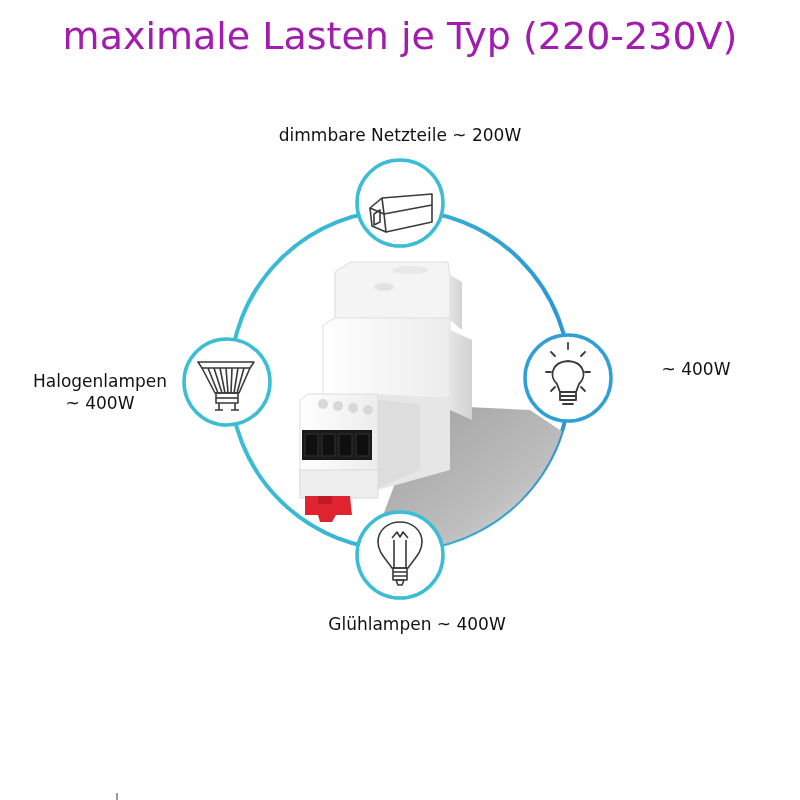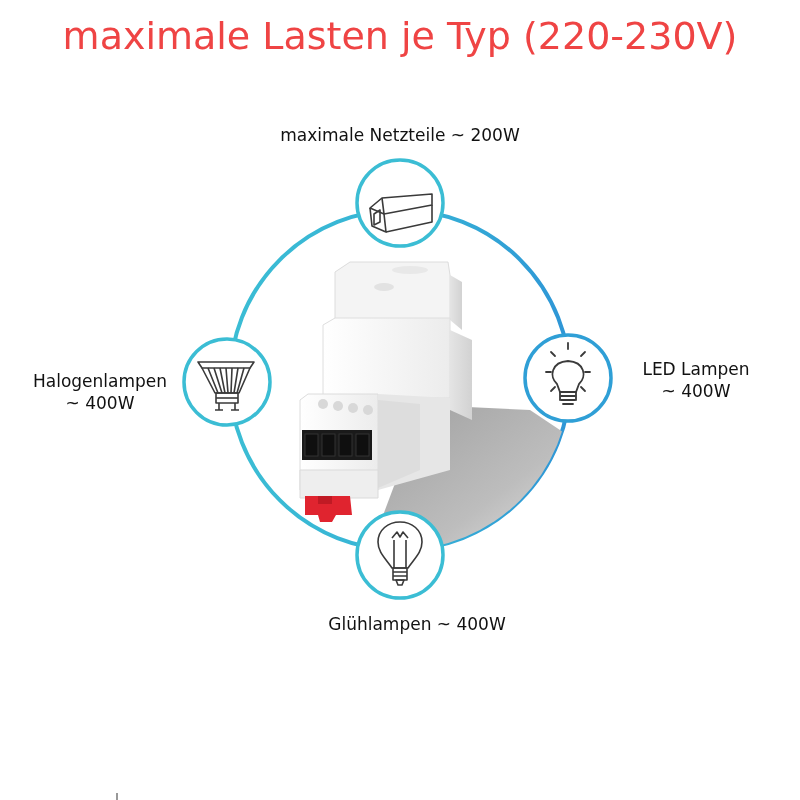--- a/index.html
+++ b/index.html
@@ -1,19 +1,19 @@
 <!DOCTYPE html>
 <html><head>
   <meta charset="utf-8">
   <style>
     html, body { margin: 0; padding: 0; background: #ffffff; }
     body { width: 800px; height: 800px; position: relative; overflow: hidden;
            font-family: "DejaVu Sans", sans-serif; color: #111; }
     .title { position: absolute; left: 0; top: 14px; width: 800px; text-align: center;
-             font-size: 38px; font-weight: normal; letter-spacing: 0px; color: #ef4444;
+             font-size: 38px; font-weight: normal; letter-spacing: 0px; color: #a21caf;
              font-family: "DejaVu Sans", sans-serif; }
     .label { position: absolute; text-align: center; font-size: 17px; line-height: 22px; color: #111; }
     .stage { position: absolute; left: 0; top: 0; width: 800px; height: 800px; }
     .mark { position: absolute; left: 116px; top: 793px; width: 2px; height: 7px; background: #999; }
   </style>
 </head>
 <body>
 
 <div class="title">maximale Lasten je Typ (220-230V)</div>
 
@@ -123,30 +123,29 @@
       <path d="M394 568 L394 540 M406 568 L406 540"></path>
       <path d="M392 538 L397 532 L400 537 L403 532 L408 538"></path>
       <rect x="393" y="568" width="14" height="12"></rect>
       <path d="M393 572 L407 572 M393 576 L407 576"></path>
       <path d="M396 580 L404 580 L402 585 L398 585 Z"></path>
     </g>
   </g>
 </svg>
 
 <div class="label" style="left:230px; top:124px; width:340px;">
-  <span>maximale Netzteile ~ 200W</span>
+  <span>dimmbare Netzteile ~ 200W</span>
 </div>
 
 <div class="label" style="left:14px; top:370px; width:172px;">
   <div>Halogenlampen</div>
   <div>~ 400W</div>
 </div>
 
 <div class="label" style="left:626px; top:358px; width:140px;">
-  <div>LED Lampen</div>
   <div>~ 400W</div>
 </div>
 
 <div class="label" style="left:267px; top:613px; width:300px;">
   <span>Glühlampen ~ 400W</span>
 </div>
 
 <div class="mark"></div>
 
 </body></html>

